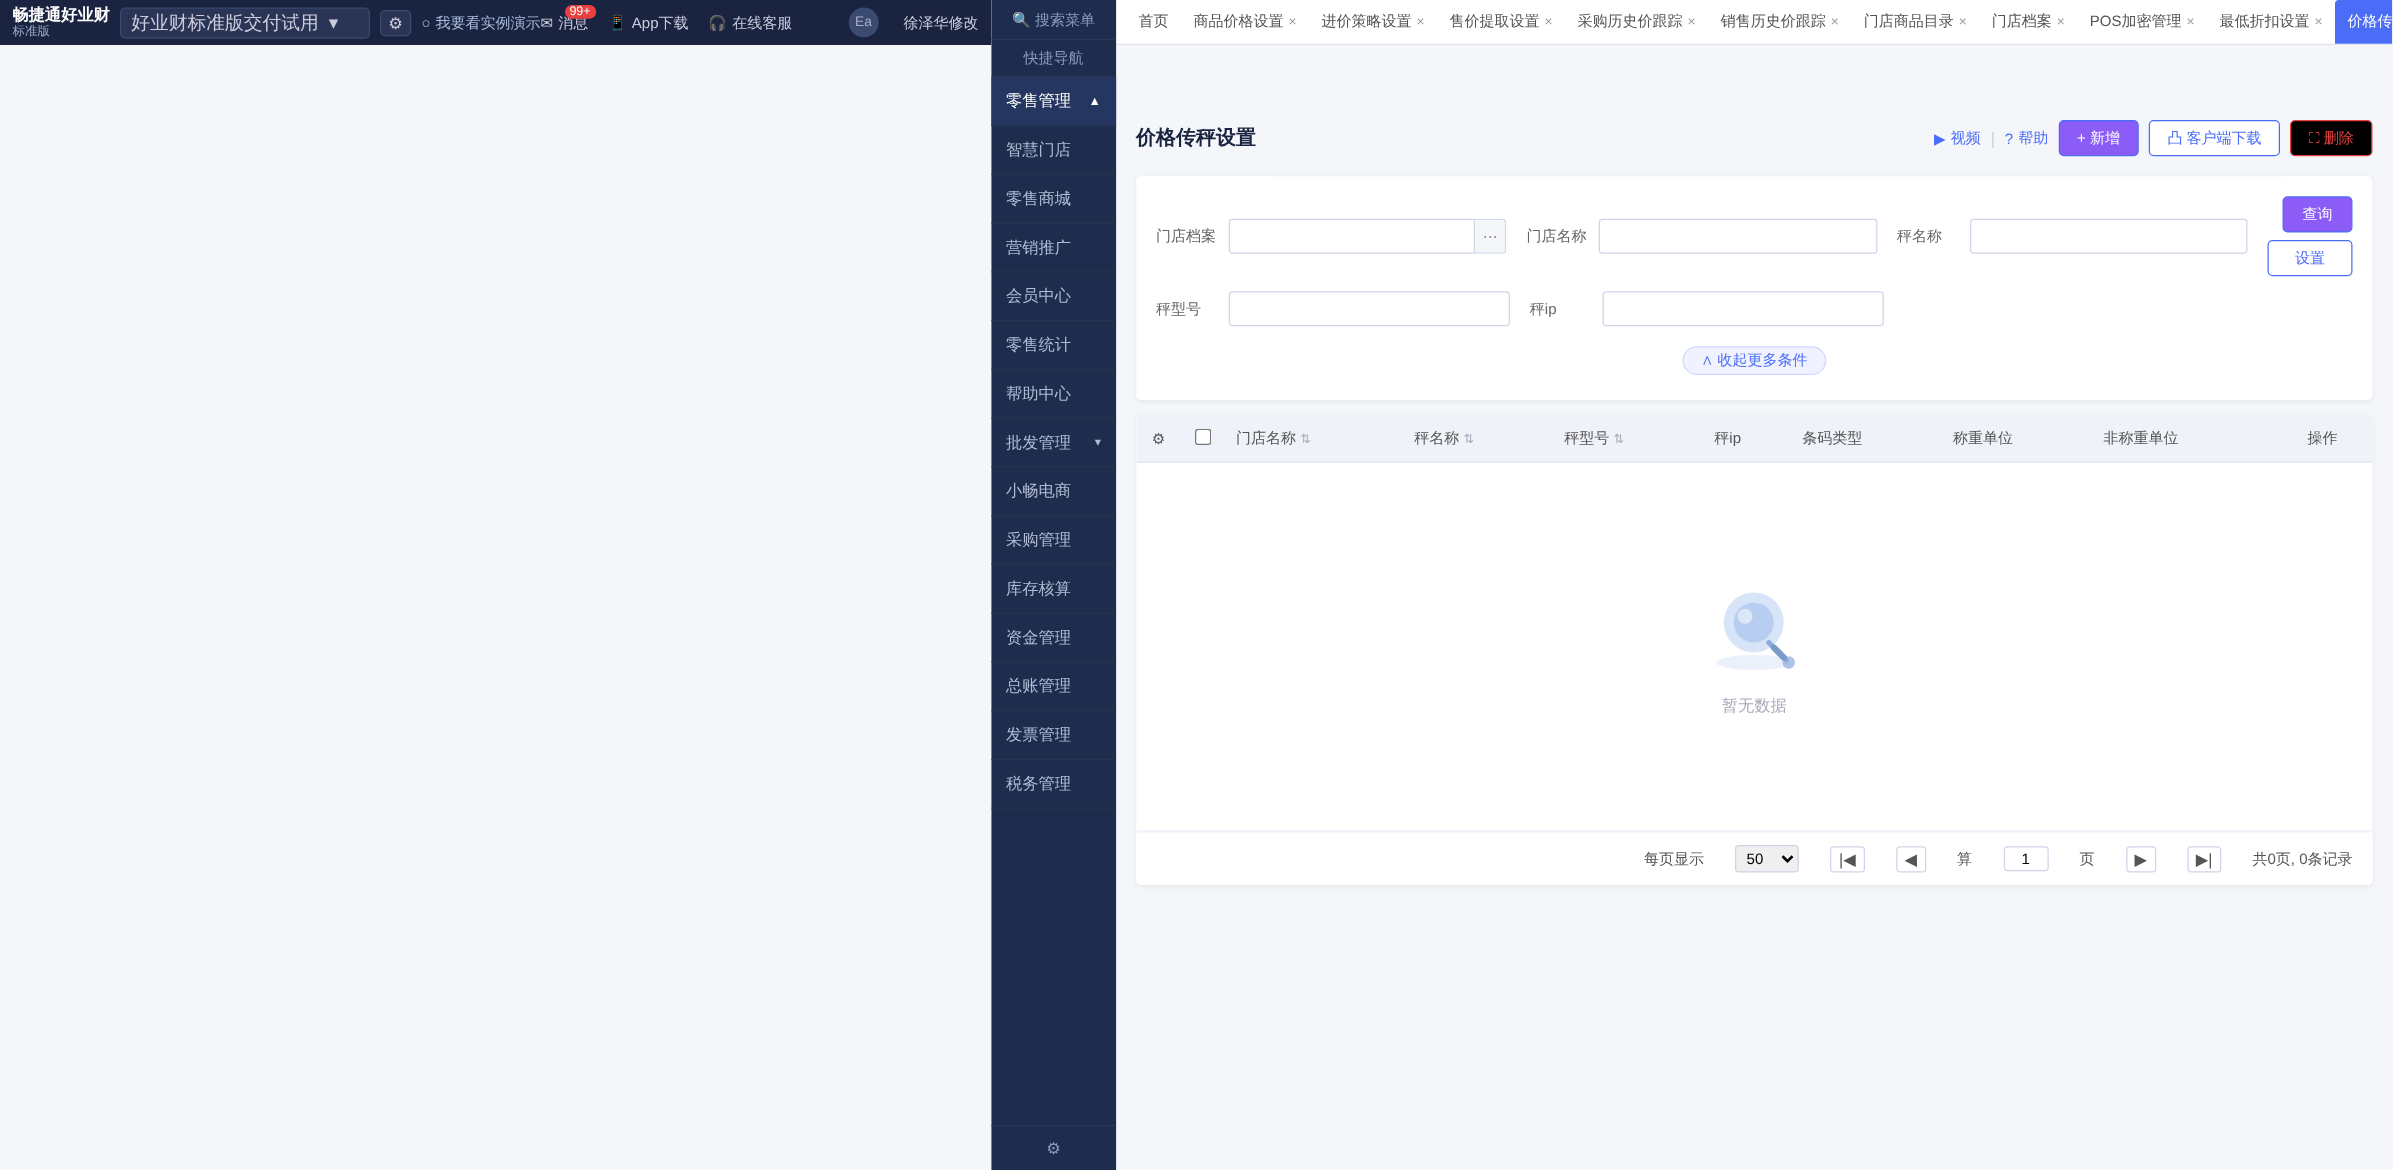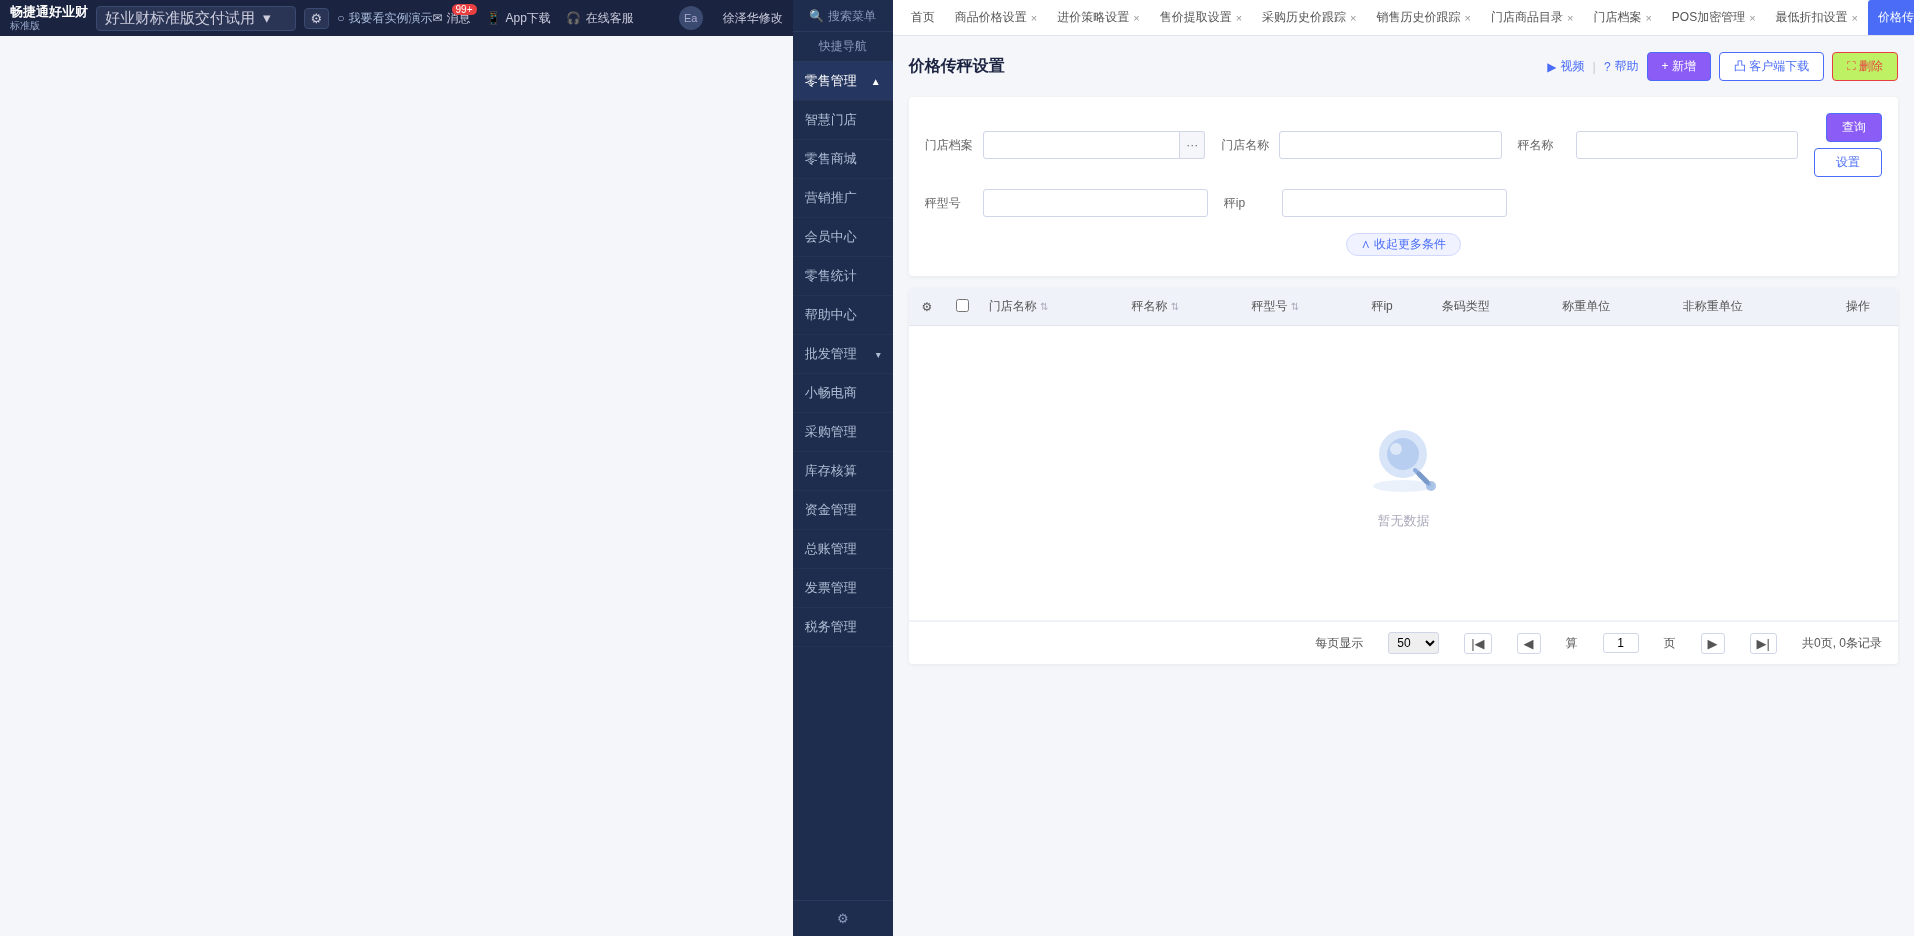--- a/index.html
+++ b/index.html
@@ -41,29 +41,29 @@
     .tab-bar { background: #fff; border-bottom: 1px solid #e0e4ef; display: flex; align-items: center; padding: 0 8px; height: 36px; flex-shrink: 0; overflow: hidden; }
     .tab-item { display: flex; align-items: center; gap: 4px; padding: 4px 10px; font-size: 12px; color: #555; cursor: pointer; white-space: nowrap; border-radius: 3px 3px 0 0; height: 36px; }
     .tab-item.active { background: #4a6cf7; color: #fff; }
     .tab-item .close-x { font-size: 11px; color: #999; cursor: pointer; }
     .tab-item.active .close-x { color: #dde; }
     .tab-bar-actions { margin-left: auto; display: flex; align-items: center; gap: 4px; }
     .tab-bar-btn { background: none; border: none; cursor: pointer; font-size: 14px; color: #777; padding: 2px 4px; }
 
     
     .page-content { flex: 1; overflow: auto; padding: 16px; background: #f5f6fa; }
-    .page-header { display: flex; align-items: center; justify-content: space-between; margin-bottom: 16px; }
+    .page-header { display: flex; align-items: center; justify-content: space-between; margin-bottom: 16px; margin-top: 44px; }
     .page-title { font-size: 16px; font-weight: bold; color: #1a2340; }
     .page-actions { display: flex; align-items: center; gap: 8px; }
     .action-link { color: #4a6cf7; font-size: 12px; cursor: pointer; display: flex; align-items: center; gap: 4px; }
     .divider-v { color: #ccc; }
     .btn { padding: 5px 14px; border-radius: 4px; font-size: 12px; cursor: pointer; border: 1px solid; display: flex; align-items: center; gap: 4px; }
     .btn-primary { background: #8b5cf6; color: #fff; border-color: #4a6cf7; }
     .btn-outline { background: #fff; color: #4a6cf7; border-color: #4a6cf7; }
-    .btn-danger { background: #bef264; color: #e84040; border-color: #e84040; }
+    .btn-danger { background: #000000; color: #e84040; border-color: #e84040; }
 
     
     .filter-card { background: #fff; border-radius: 4px; padding: 16px; margin-bottom: 12px; box-shadow: 0 1px 4px rgba(0,0,0,0.06); }
     .filter-row { display: flex; align-items: center; gap: 16px; margin-bottom: 12px; }
     .filter-item { display: flex; align-items: center; gap: 8px; flex: 1; }
     .filter-label { font-size: 12px; color: #666; white-space: nowrap; min-width: 50px; }
     .filter-input { flex: 1; border: 1px solid #d0d5e8; border-radius: 3px; padding: 4px 8px; font-size: 12px; color: #333; outline: none; height: 28px; }
     .filter-input-with-btn { display: flex; align-items: center; gap: 0; flex: 1; }
     .filter-input-with-btn input { flex: 1; border: 1px solid #d0d5e8; border-radius: 3px 0 0 3px; padding: 4px 8px; font-size: 12px; height: 28px; outline: none; }
     .filter-input-btn { border: 1px solid #d0d5e8; border-left: none; background: #f5f6fa; padding: 4px 6px; cursor: pointer; border-radius: 0 3px 3px 0; height: 28px; font-size: 12px; color: #666; }

